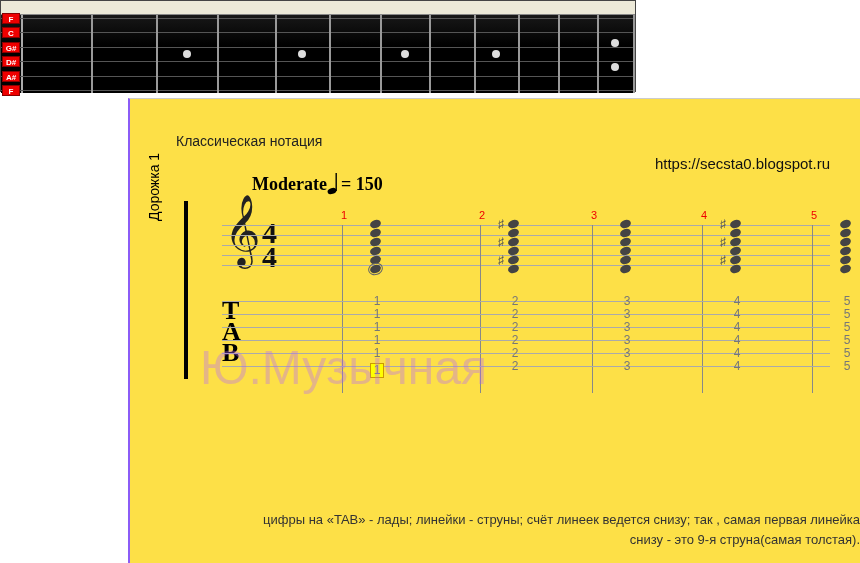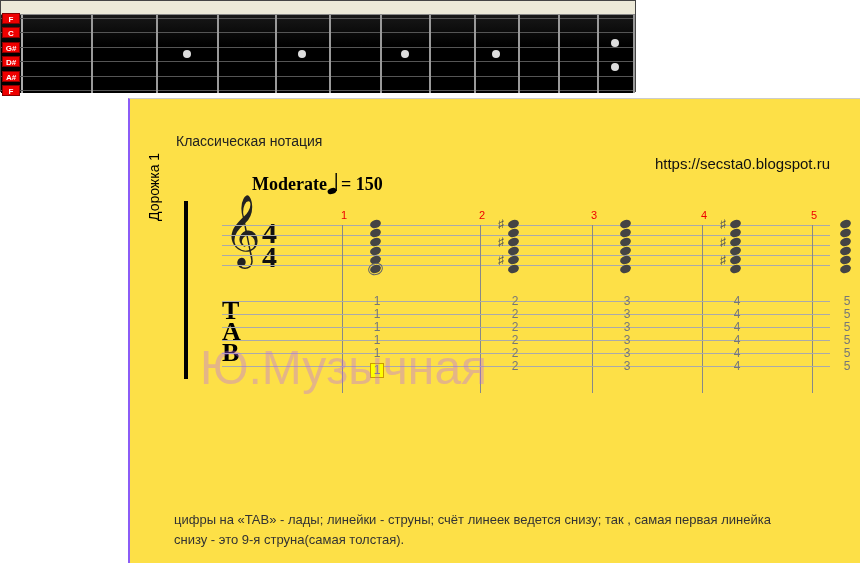--- a/index.html
+++ b/index.html
@@ -252,20 +252,21 @@
   }
   
   .foot-text {
     position: absolute;
     left: 174px;
     bottom: 14px;
     right: 0;
     font-size: 13px;
     color: #333;
     line-height: 1.5;
+    text-align: right;
   }
 </style>
 </head>
 <body>
 
 <div class="fretboard-wrap">
   <div class="fb-menu"></div>
   <div class="fb-body" id="fb-body">
     <div class="fb-nut"></div>
   <div class="fb-string" style="top: 3px;"></div>

